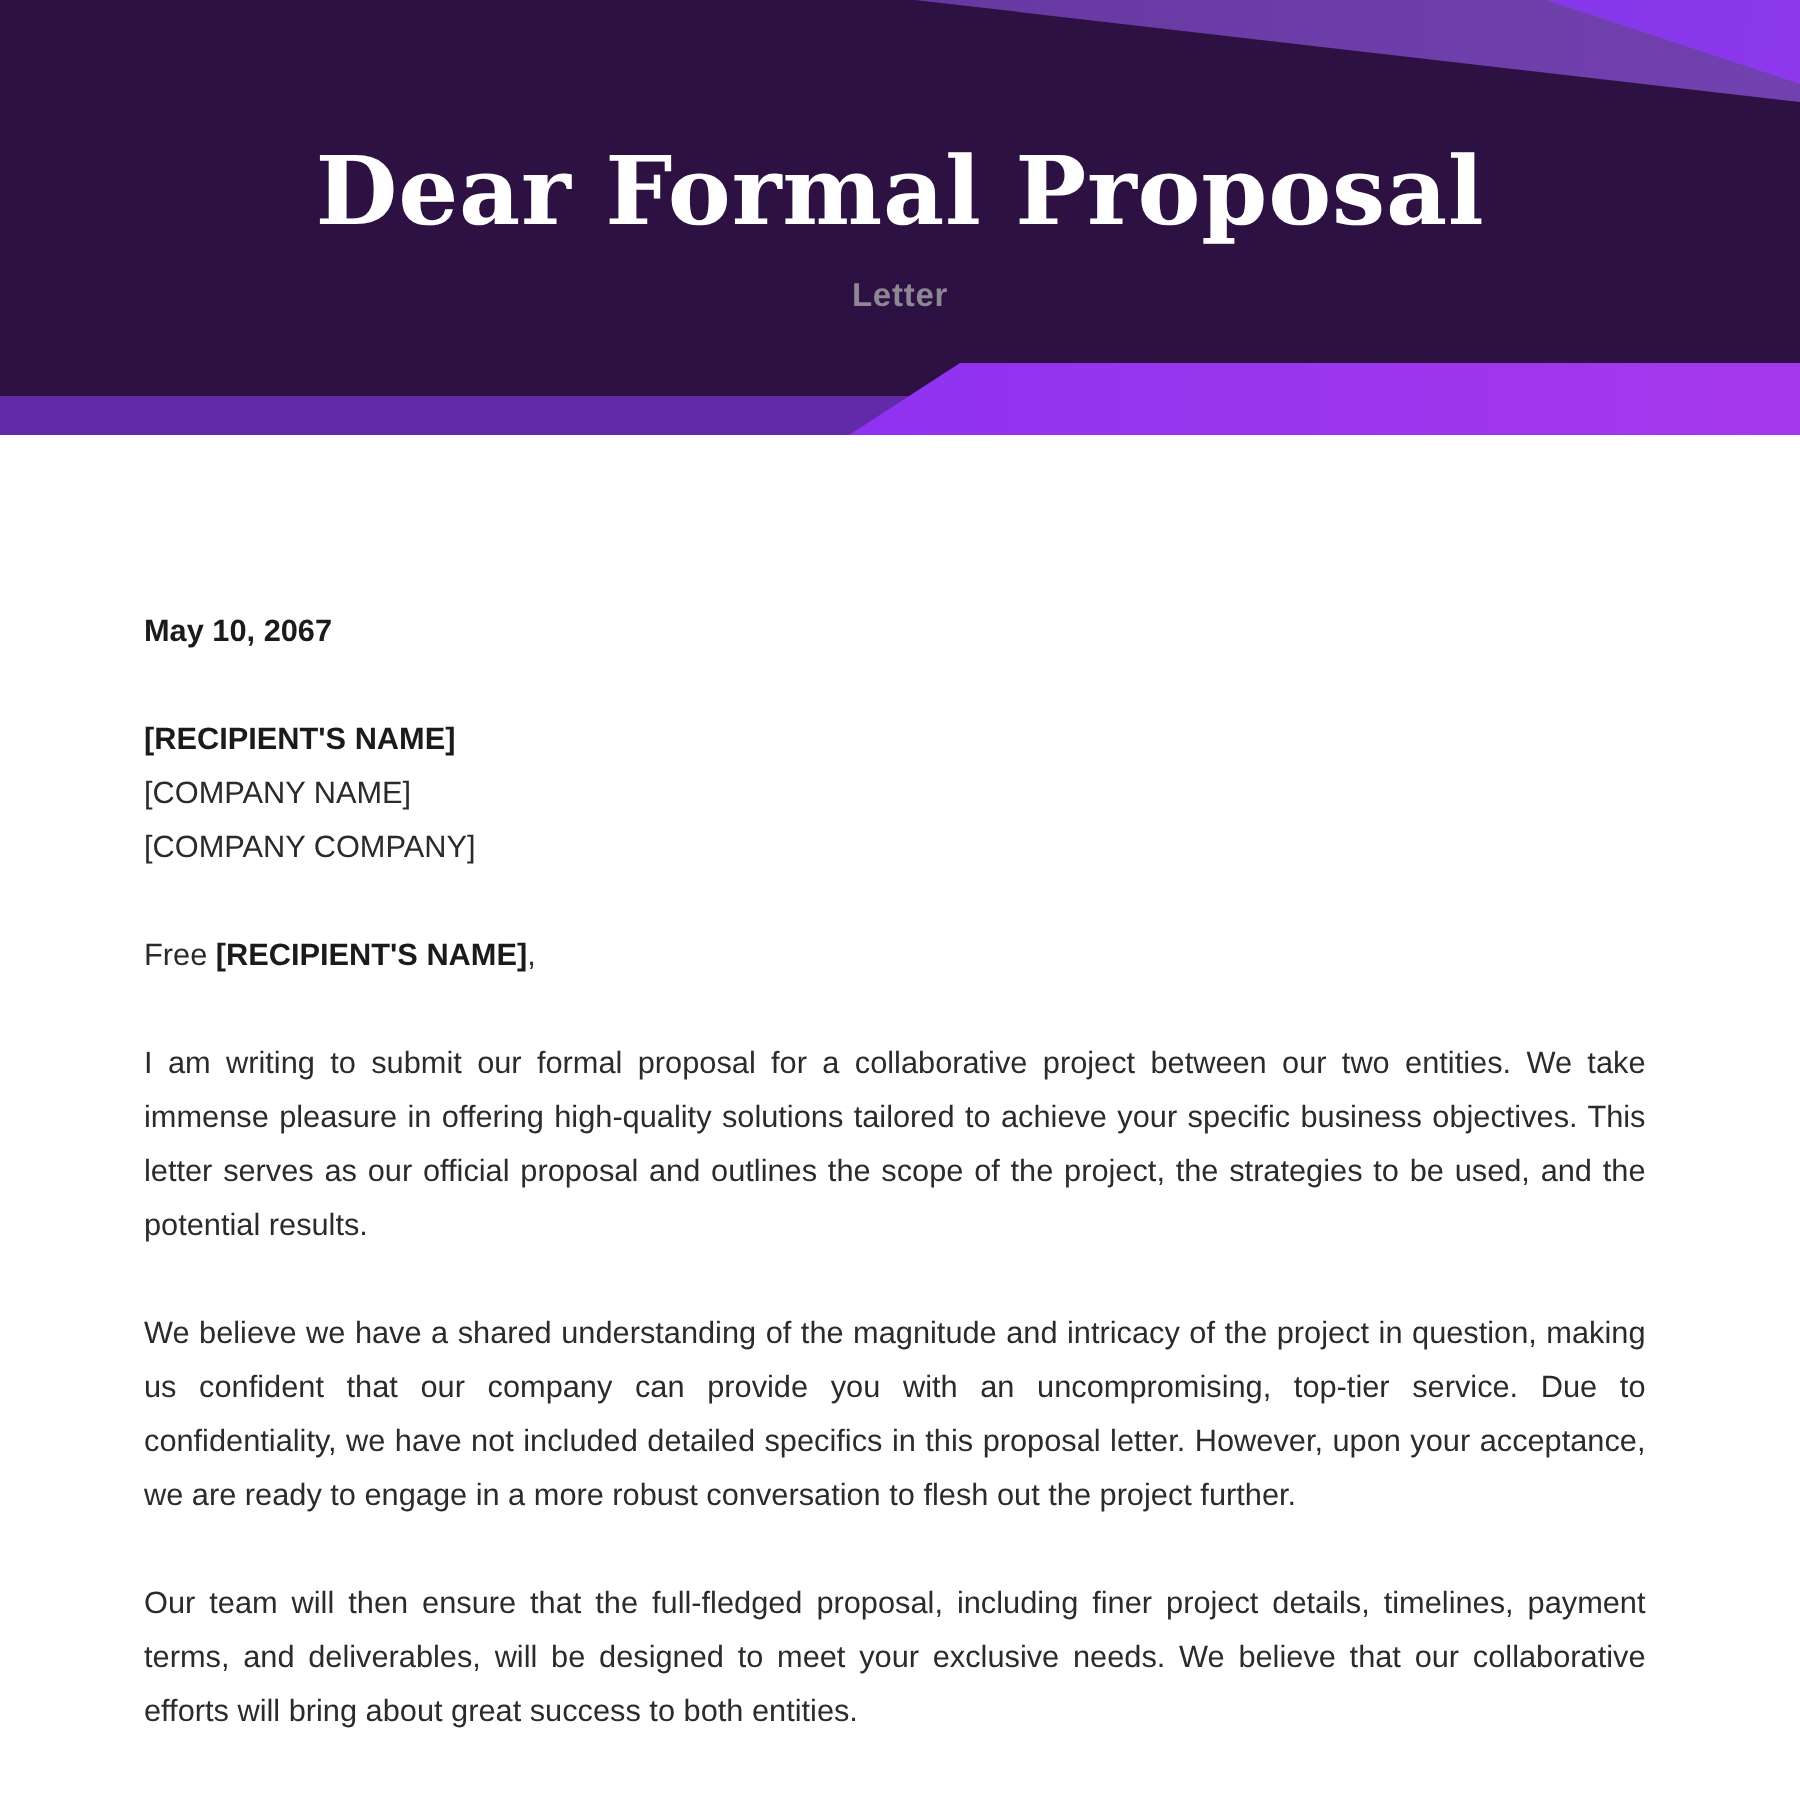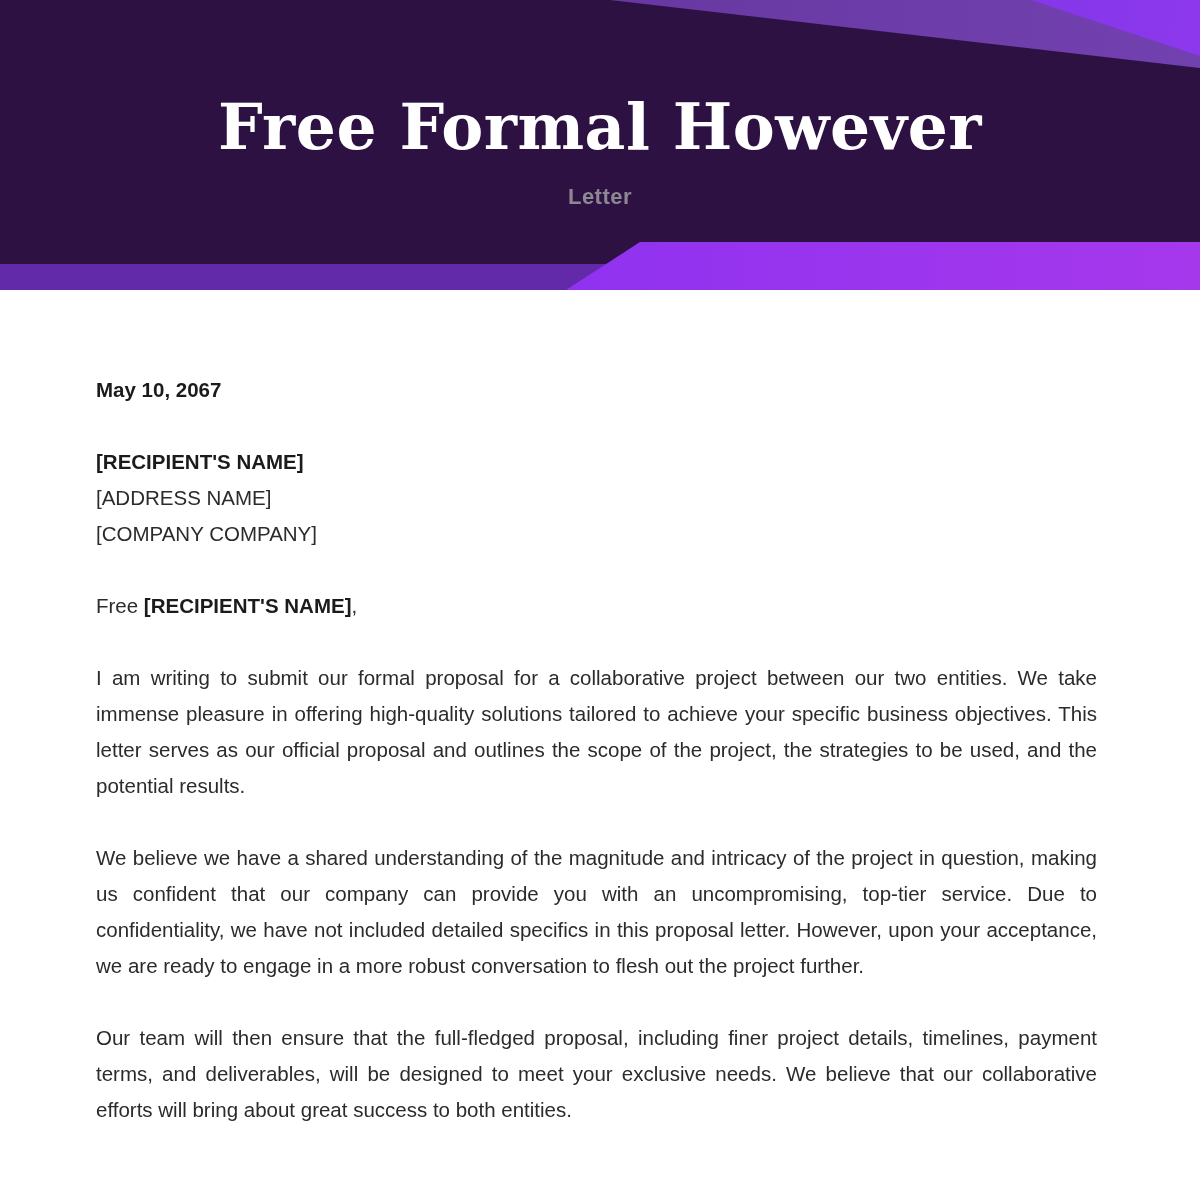--- a/index.html
+++ b/index.html
@@ -64,21 +64,21 @@
     font-size: 22px;
     font-weight: 700;
     letter-spacing: 0.5px;
     color: #8d8794;
   }
 
   
   .letter {
     width: 1001px;
     margin-left: 96px;
-    padding-top: 82px;
+    padding-top: 113px;
     color: #2b2b2b;
     font-size: 20.5px;
     line-height: 36px;
   }
   .letter p { margin: 0 0 36px 0; }
   .address p { margin: 0; }
   .address { margin-bottom: 36px; }
   .bold { font-weight: 700; color: #1b1b1b; }
   .para { text-align: justify; }
 </style>
@@ -86,31 +86,31 @@
 <body>
 
 <div class="page">
 
   <header class="hero">
     <div class="decor tri-medium"></div>
     <div class="decor tri-bright"></div>
     <div class="decor band-left"></div>
     <div class="decor band-right"></div>
     <div class="hero-content">
-      <h1>Free Formal However</h1>
+      <h1>Dear Formal Proposal</h1>
       <div class="subtitle">Letter</div>
     </div>
   </header>
 
   <main class="letter">
     <p class="bold">May 10, 2067</p>
 
     <div class="address">
       <p class="bold">[RECIPIENT'S NAME]</p>
-      <p>[ADDRESS NAME]</p>
+      <p>[COMPANY NAME]</p>
       <p>[COMPANY COMPANY]</p>
     </div>
 
     <p><span>Free </span><span class="bold">[RECIPIENT'S NAME]</span><span>,</span></p>
 
     <p class="para">I am writing to submit our formal proposal for a collaborative project between our two entities. We take immense pleasure in offering high-quality solutions tailored to achieve your specific business objectives. This letter serves as our official proposal and outlines the scope of the project, the strategies to be used, and the potential results.</p>
     <p class="para">We believe we have a shared understanding of the magnitude and intricacy of the project in question, making us confident that our company can provide you with an uncompromising, top-tier service. Due to confidentiality, we have not included detailed specifics in this proposal letter. However, upon your acceptance, we are ready to engage in a more robust conversation to flesh out the project further.</p>
     <p class="para">Our team will then ensure that the full-fledged proposal, including finer project details, timelines, payment terms, and deliverables, will be designed to meet your exclusive needs. We believe that our collaborative efforts will bring about great success to both entities.</p>
   </main>
 

